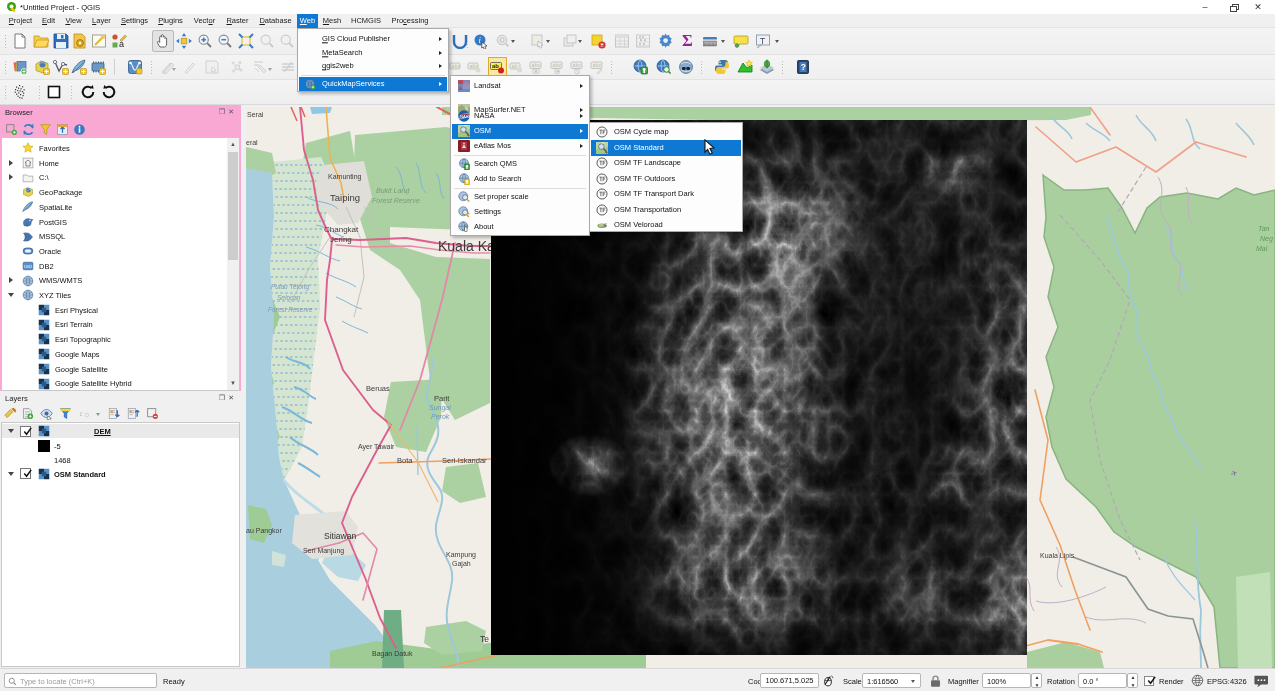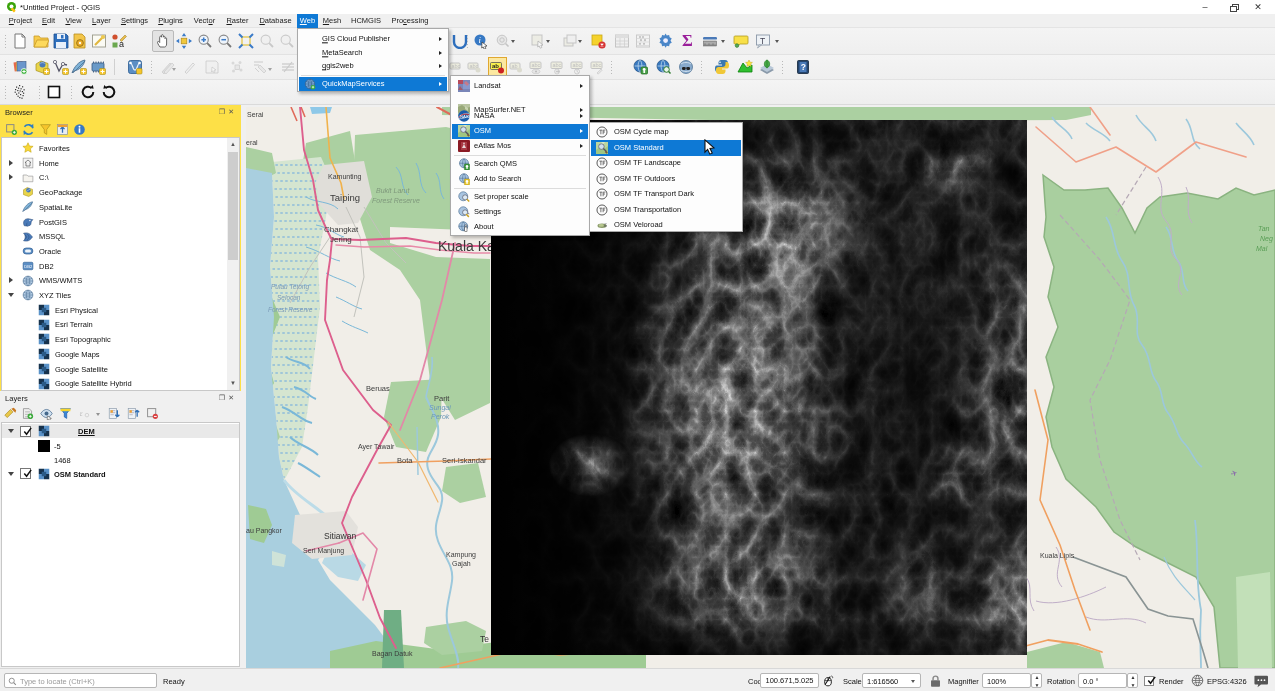--- a/index.html
+++ b/index.html
@@ -12,21 +12,21 @@
 #menubar { position:absolute; left:0; top:14px; width:1275px; height:14px; background:#f0f0f0; border-bottom:1px solid #e4e4e4;}
 .mi { position:absolute; top:0; height:14px; line-height:14.5px; text-align:center; color:#1a1a1a; }
 .mi u { text-decoration-thickness:0.5px; }
 #tb1 { position:absolute; left:0; top:28px; width:1275px; height:27px; background:linear-gradient(#f4f4f4,#efefef); border-bottom:1px solid #e2e2e2; }
 #tb2 { position:absolute; left:0; top:55px; width:1275px; height:25px; background:linear-gradient(#f4f4f4,#efefef); border-bottom:1px solid #e2e2e2; }
 #tb3 { position:absolute; left:0; top:80px; width:1275px; height:25px; background:linear-gradient(#f4f4f4,#eeeeee); border-bottom:1px solid #dadada; }
 .ic { position:absolute; width:16px; height:16px; }
 .handle { position:absolute; width:3px; height:16px; background-image:radial-gradient(circle, #b9b9b9 30%, transparent 32%); background-size:3px 3px; }
 .ddarr { position:absolute; width:0; height:0; border-left:2.8px solid transparent; border-right:2.8px solid transparent; border-top:3.6px solid #555; }
 
-#browser { position:absolute; left:0; top:105px; width:241px; height:286px; background:#fde047; }
+#browser { position:absolute; left:0; top:105px; width:241px; height:286px; background:#f9a8d4; }
 #layers  { position:absolute; left:0; top:391px; width:241px; height:277px; background:#f0f0f0; }
 .ptitle { position:absolute; left:5px; top:3px; font-size:7.6px; color:#222; }
 .pbtns { position:absolute; right:4px; top:3px; color:#555; font-size:7px; letter-spacing:3px;}
 .pcontent { position:absolute; left:1px; background:#fff; border:1px solid #c8c8c8; }
 .trow { position:absolute; left:0; height:14.7px; width:100%; }
 .trow .lbl { position:absolute; top:3px; font-size:7.5px; color:#111; }
 .texp { position:absolute; width:0; height:0; }
 .exp-r { border-top:3.2px solid transparent; border-bottom:3.2px solid transparent; border-left:4.2px solid #444; }
 .exp-d { border-left:3.2px solid transparent; border-right:3.2px solid transparent; border-top:4.2px solid #444; }
 
@@ -668,21 +668,21 @@
         <svg style="position:absolute;left:19.5px;top:1.5px" width="11" height="11" viewBox="0 0 12 12">
             <path d="M2.5 6l2.5 3L10 2" fill="none" stroke="#111" stroke-width="1.6"></path>
           </svg>
         <svg class="micon" style="left:36px;" width="12" height="12" viewBox="0 0 16 16">
             <rect x="1" y="1" width="7" height="7" fill="#16324c"></rect>
             <rect x="8" y="1" width="7" height="7" fill="#5a92c8"></rect>
             <rect x="1" y="8" width="7" height="7" fill="#5a92c8"></rect>
             <rect x="8" y="8" width="7" height="7" fill="#16324c"></rect>
             <rect x="5" y="5" width="6" height="6" fill="#2a5a86"></rect>
           </svg>
-        <span class="lbl" style="left:52px;font-weight:bold;text-decoration:underline;padding-left:24px;">DEM</span>
+        <span class="lbl" style="left:68px;font-weight:bold;text-decoration:underline;padding-left:24px;">DEM</span>
         </div>
       <div class="trow" style="top:15.5px;">
           <span style="position:absolute;left:36px;top:1px;width:12px;height:12px;background:#000;"></span>
           <span class="lbl" style="left:52px;">-5</span>
         </div>
       <div class="trow" style="top:29.5px;">
           <span class="lbl" style="left:52px;">1468</span>
         </div>
       <div class="trow" style="top:43.5px;">
           <span class="texp exp-d" style="left:6px;top:5px;"></span>

